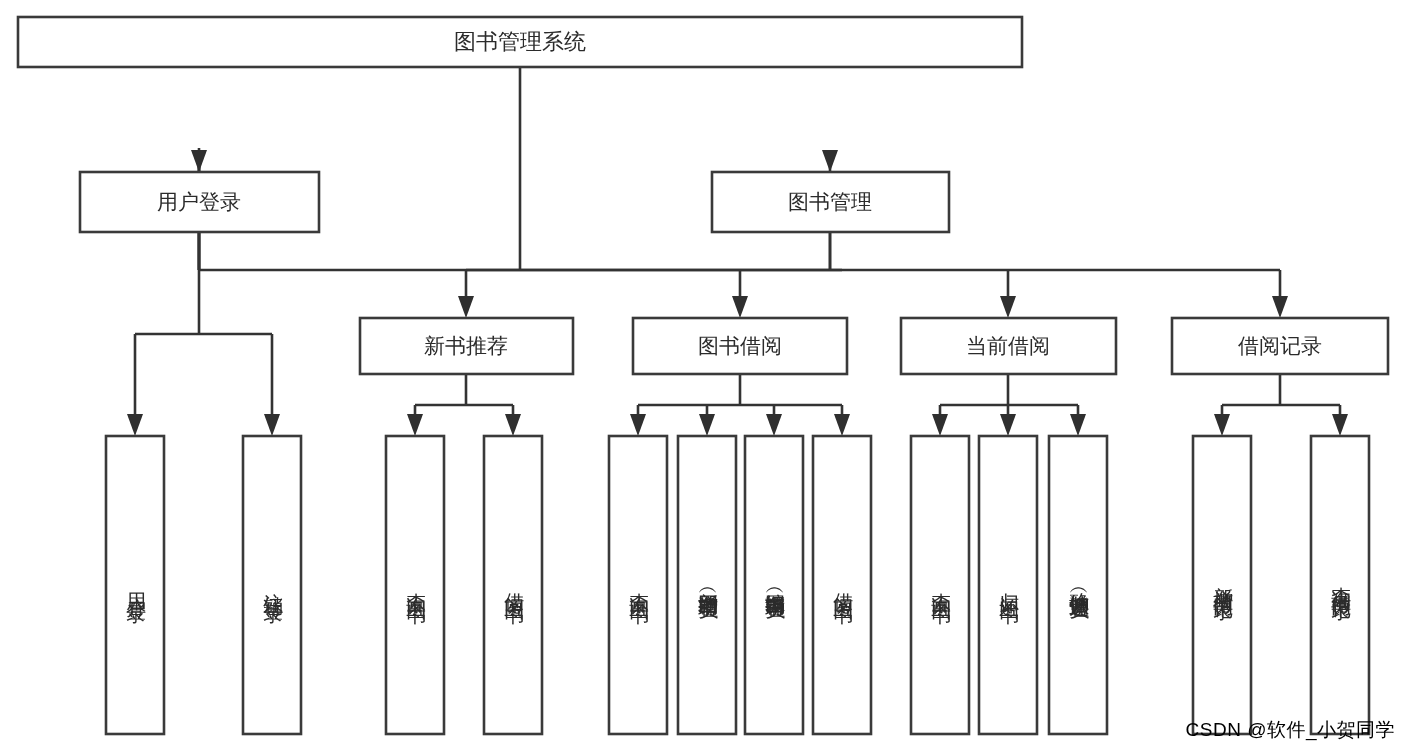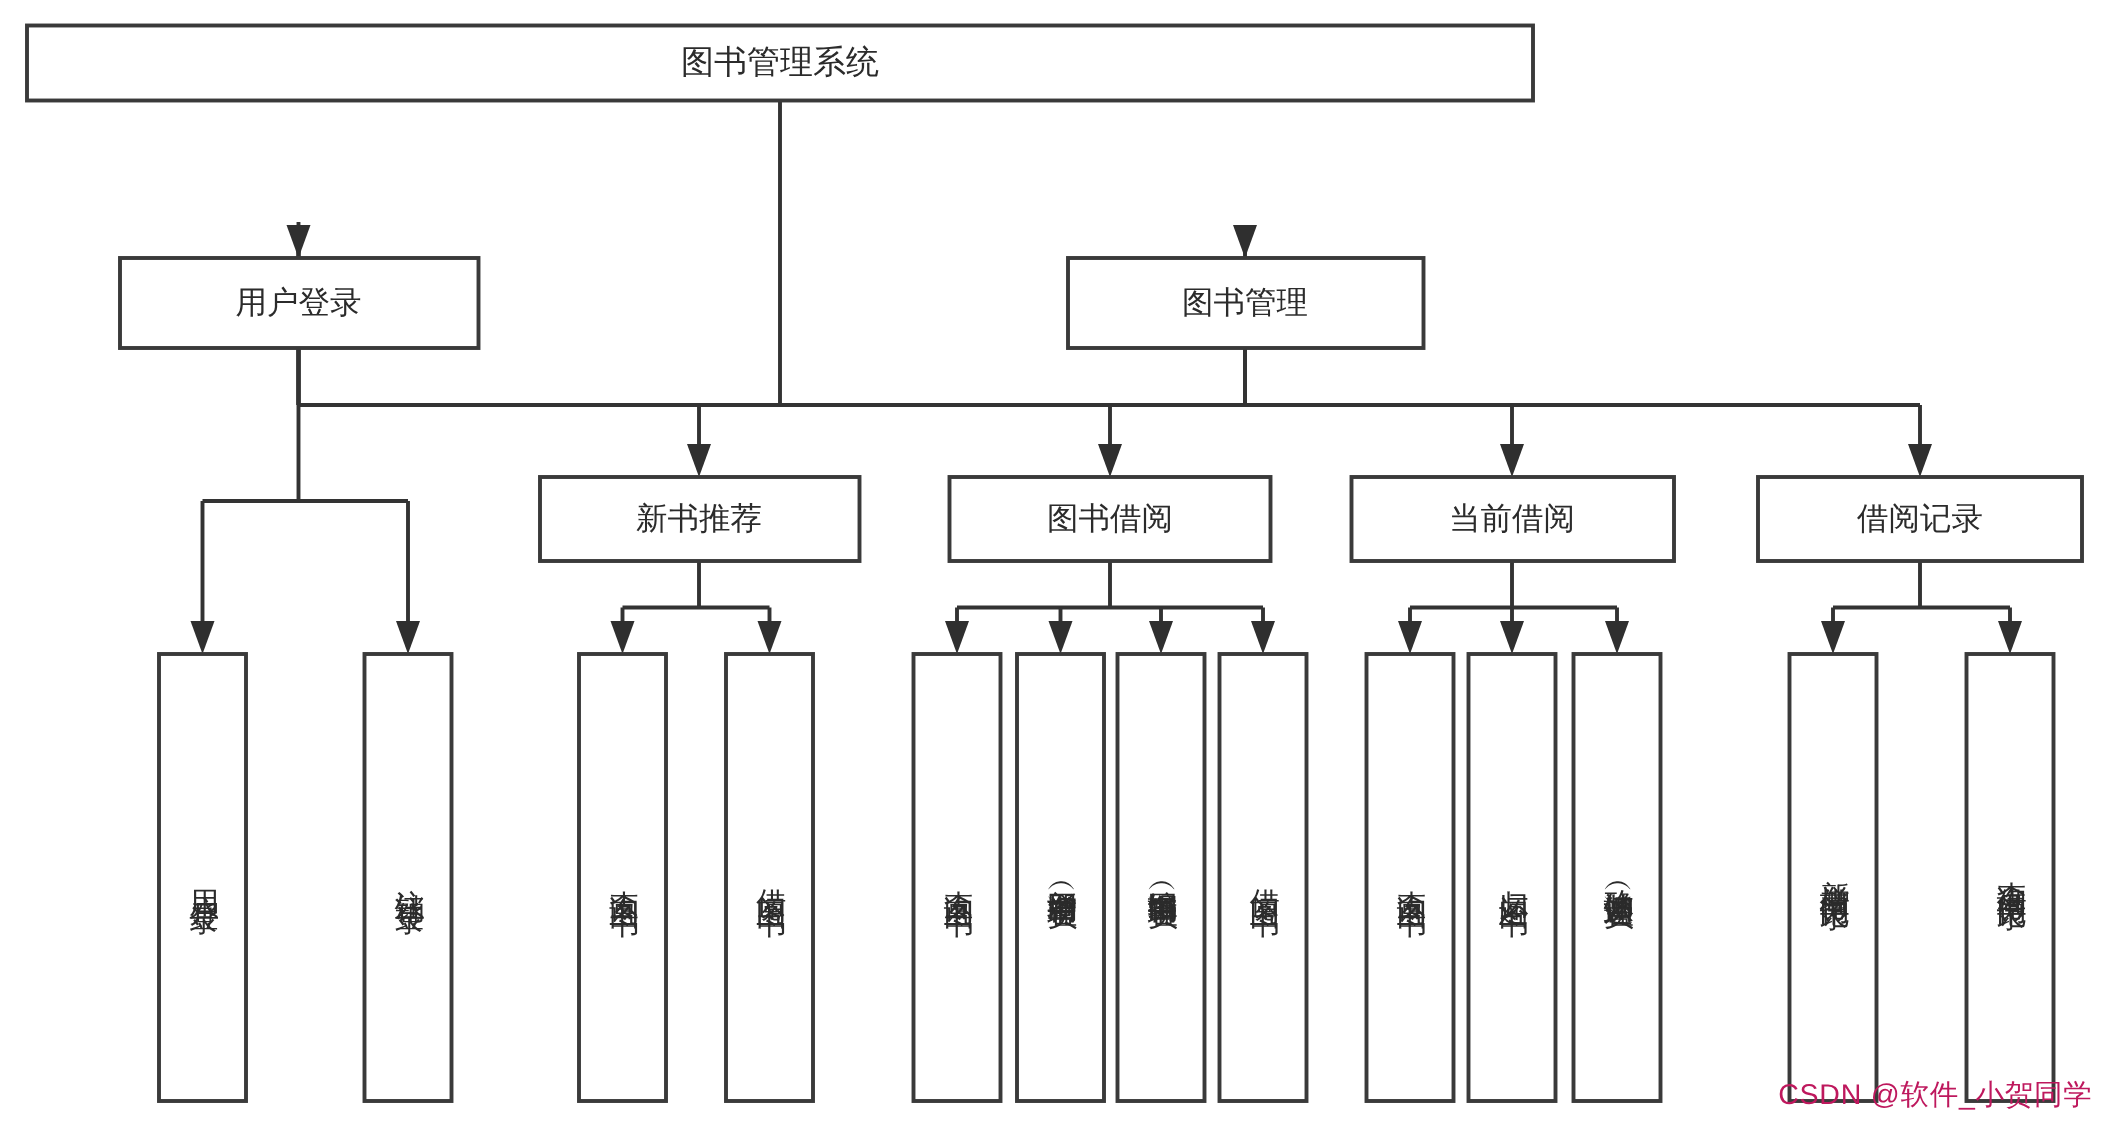--- a/index.html
+++ b/index.html
@@ -59,21 +59,21 @@
     font-size: 20px;
     text-anchor: middle;
     dominant-baseline: middle;
   }
   .watermark-text {
     position: absolute;
     right: 10px;
     bottom: 4px;
     font-family: "Liberation Sans", "DejaVu Sans", sans-serif;
     font-size: 19px;
-    color: #be185d;
+    color: #000000;
     letter-spacing: 0.5px;
     user-select: none;
     margin-left: 16px;
   }
 </style>
 </head>
 <body>
 
 <div id="diagram-root">
 

